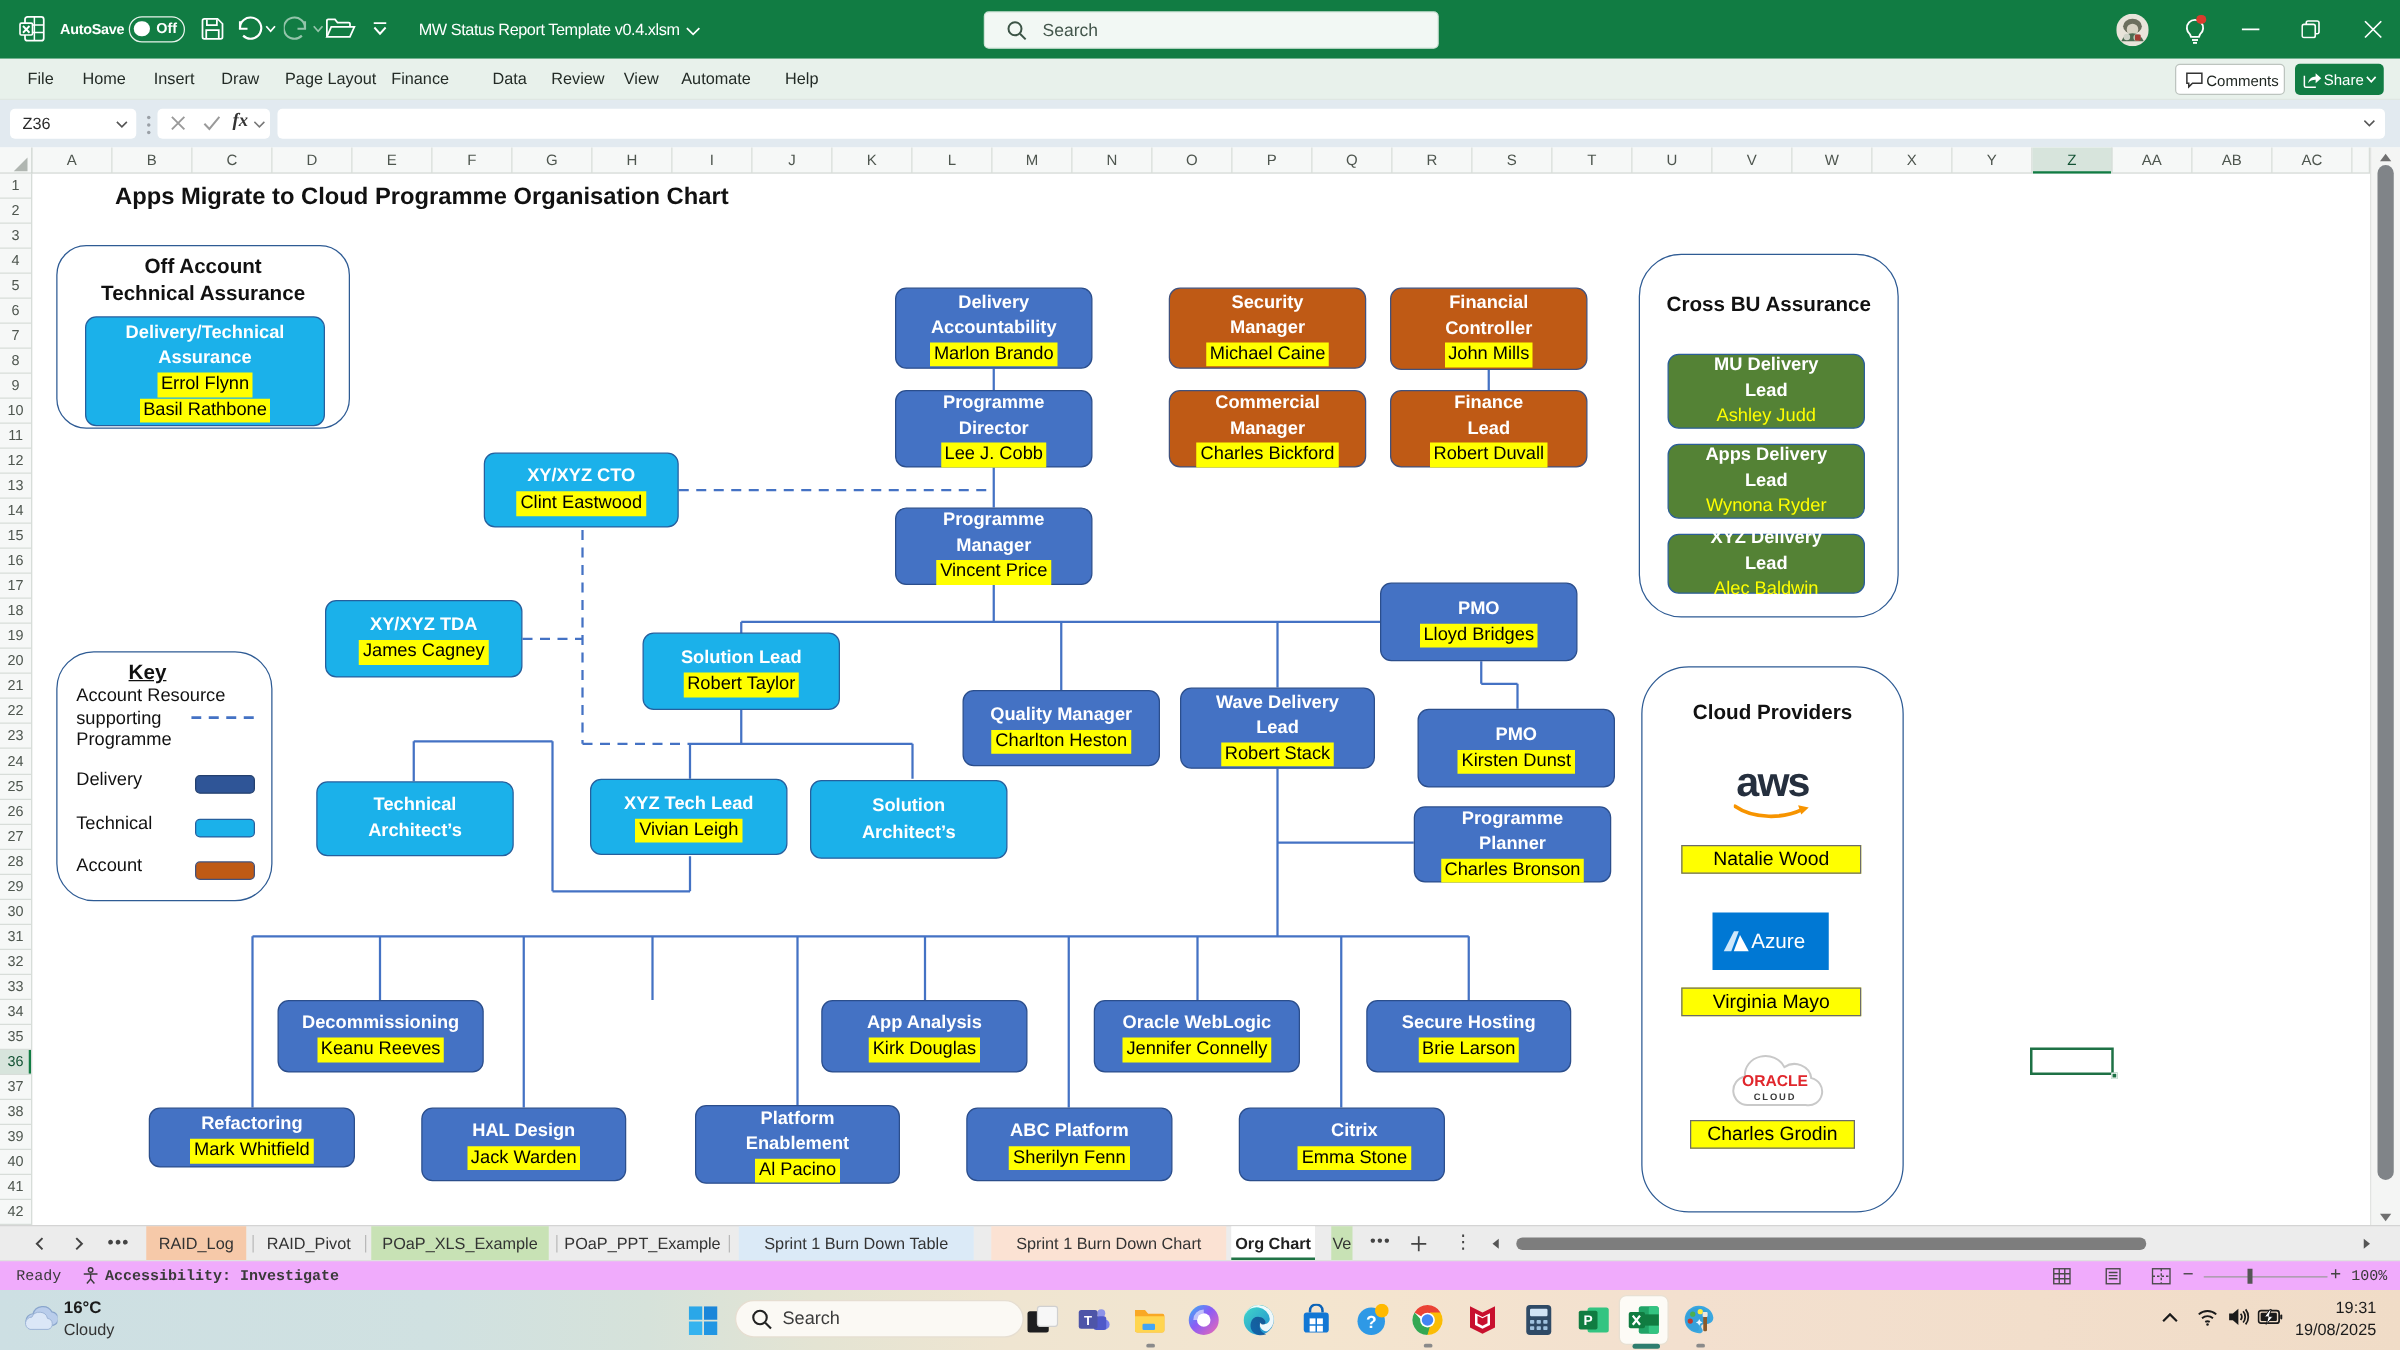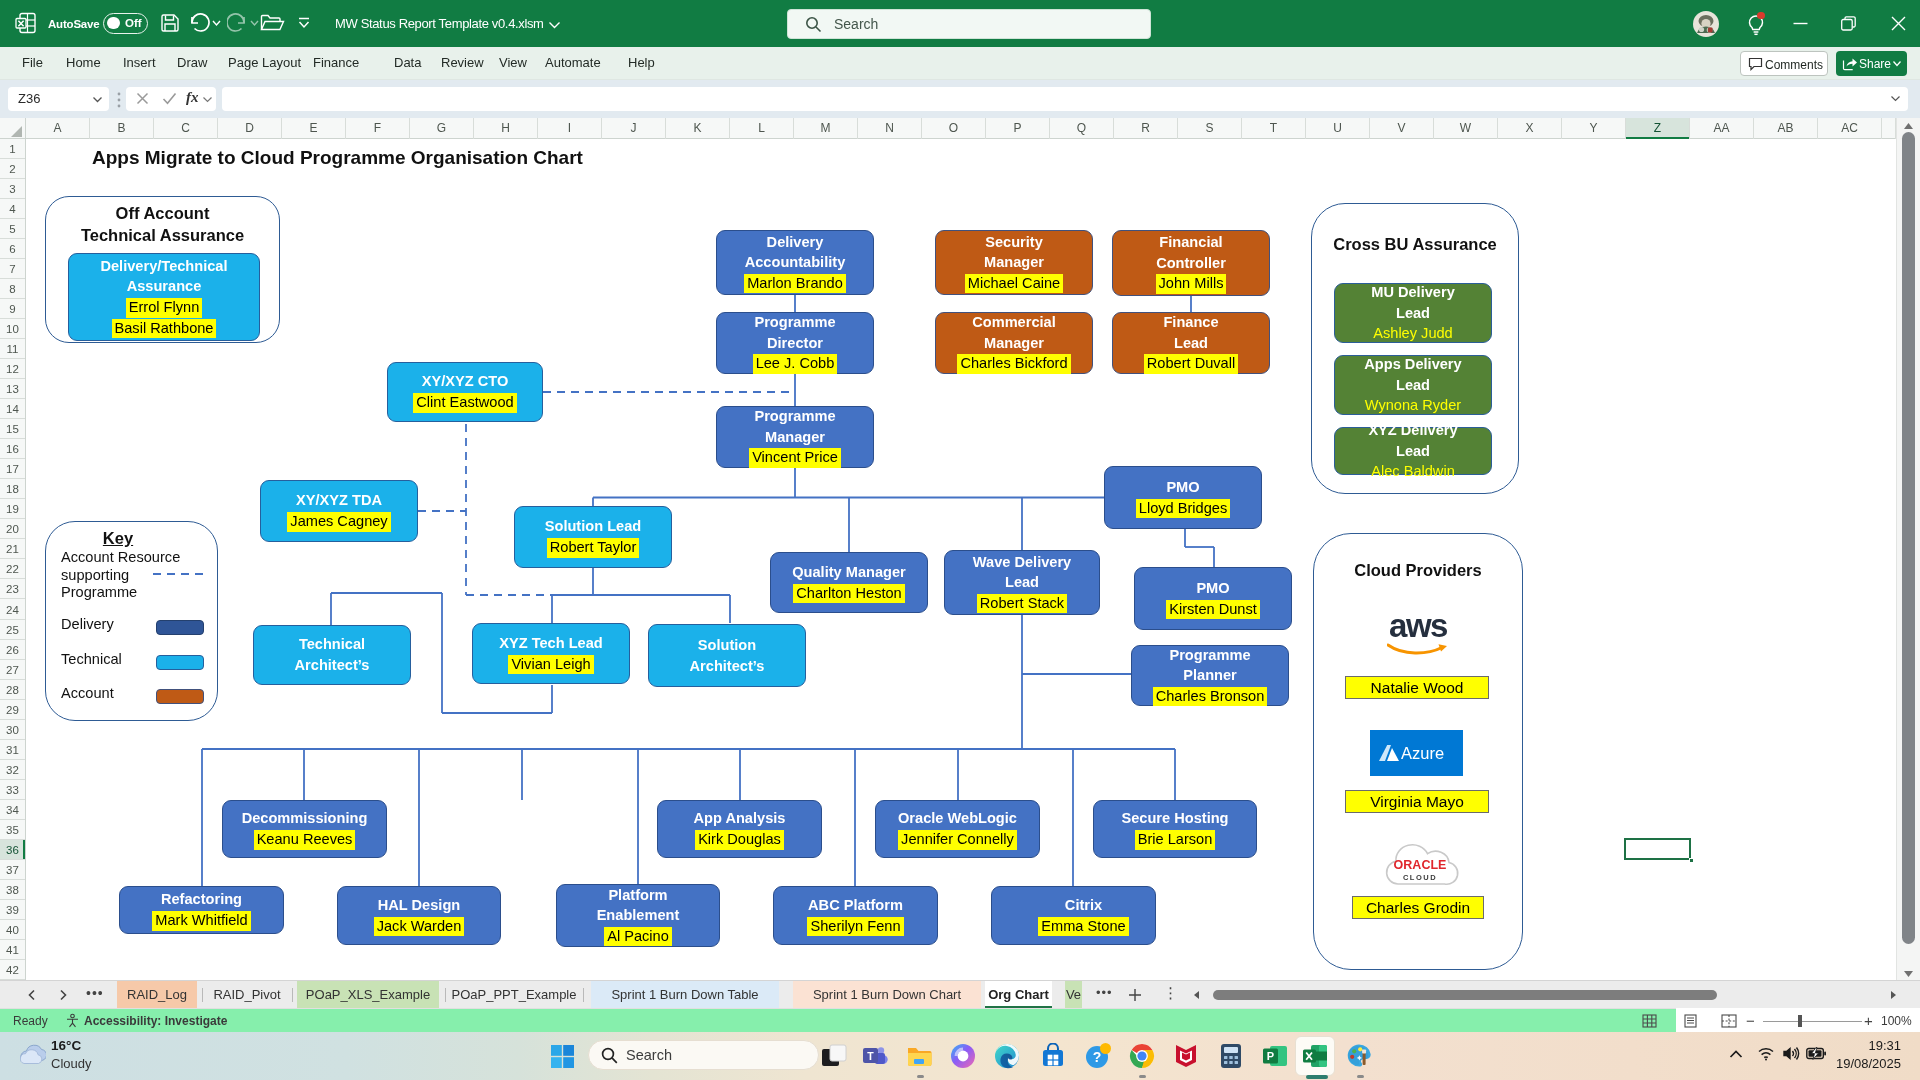--- a/index.html
+++ b/index.html
@@ -39,21 +39,21 @@
 .rn.sel{background:#d7e4dc;color:#135234;box-shadow:inset -2px 0 0 #117c43;}
 
 #vscroll{position:absolute;left:1896px;top:118px;width:24px;height:862px;background:#f4f5f4;border-left:1px solid #e2e4e2;}
 #vthumb{position:absolute;left:5px;top:14px;width:13px;height:812px;background:#808488;border-radius:7px;}
 
 #tabs{position:absolute;left:0;top:980px;width:1920px;height:28px;background:#ececec;border-top:1px solid #d4d4d4;font-size:13px;color:#333;}
 .tab{position:absolute;top:0;height:28px;line-height:27px;text-align:center;overflow:hidden;}
 .tsep{position:absolute;top:7px;width:1px;height:14px;background:#b9b9b9;}
 #hthumb{position:absolute;left:1213px;top:9px;width:504px;height:10px;background:#7d7d7d;border-radius:5px;}
 
-#status{position:absolute;left:0;top:1008px;width:1676px;height:24px;background:#86efac;border-top:1px solid #e0e0e0;font-size:12px;color:#3a3a3a;}
+#status{position:absolute;left:0;top:1008px;width:1920px;height:24px;background:#f0abfc;border-top:1px solid #e0e0e0;font-size:12px;color:#3a3a3a;font-family:Liberation Mono, monospace;}
 
 #taskbar{position:absolute;left:0;top:1032px;width:1920px;height:48px;background:linear-gradient(90deg,#cddfe3 0%,#d0e1e1 18%,#d6e2da 27%,#e4e4d3 34%,#efe5d1 42%,#f4e5cf 55%,#f3e0cf 70%,#f2decb 85%,#f0dcc7 100%);}
 #tsrch{position:absolute;left:588px;top:8px;width:231px;height:30px;background:#fbf9f4;border:1px solid #e6ded1;border-radius:16px;}
 
 .obox{position:absolute;display:flex;flex-direction:column;justify-content:center;align-items:center;text-align:center;color:#fff;font-weight:700;font-size:14.6px;line-height:20.6px;border-radius:9px;}
 .obox .nm{font-weight:400;color:#000;background:#ffff00;padding:0 3px;line-height:19.5px;display:inline-block;}
 .blue{background:#4472c4;border:1.6px solid #2b4e8c;}
 .cyan{background:#1bb1ea;border:1.6px solid #265f9d;}
 .oran{background:#bf5a15;border:1.6px solid #41517c;}
 .gren{background:#548235;border:1.6px solid #2b5e98;}

